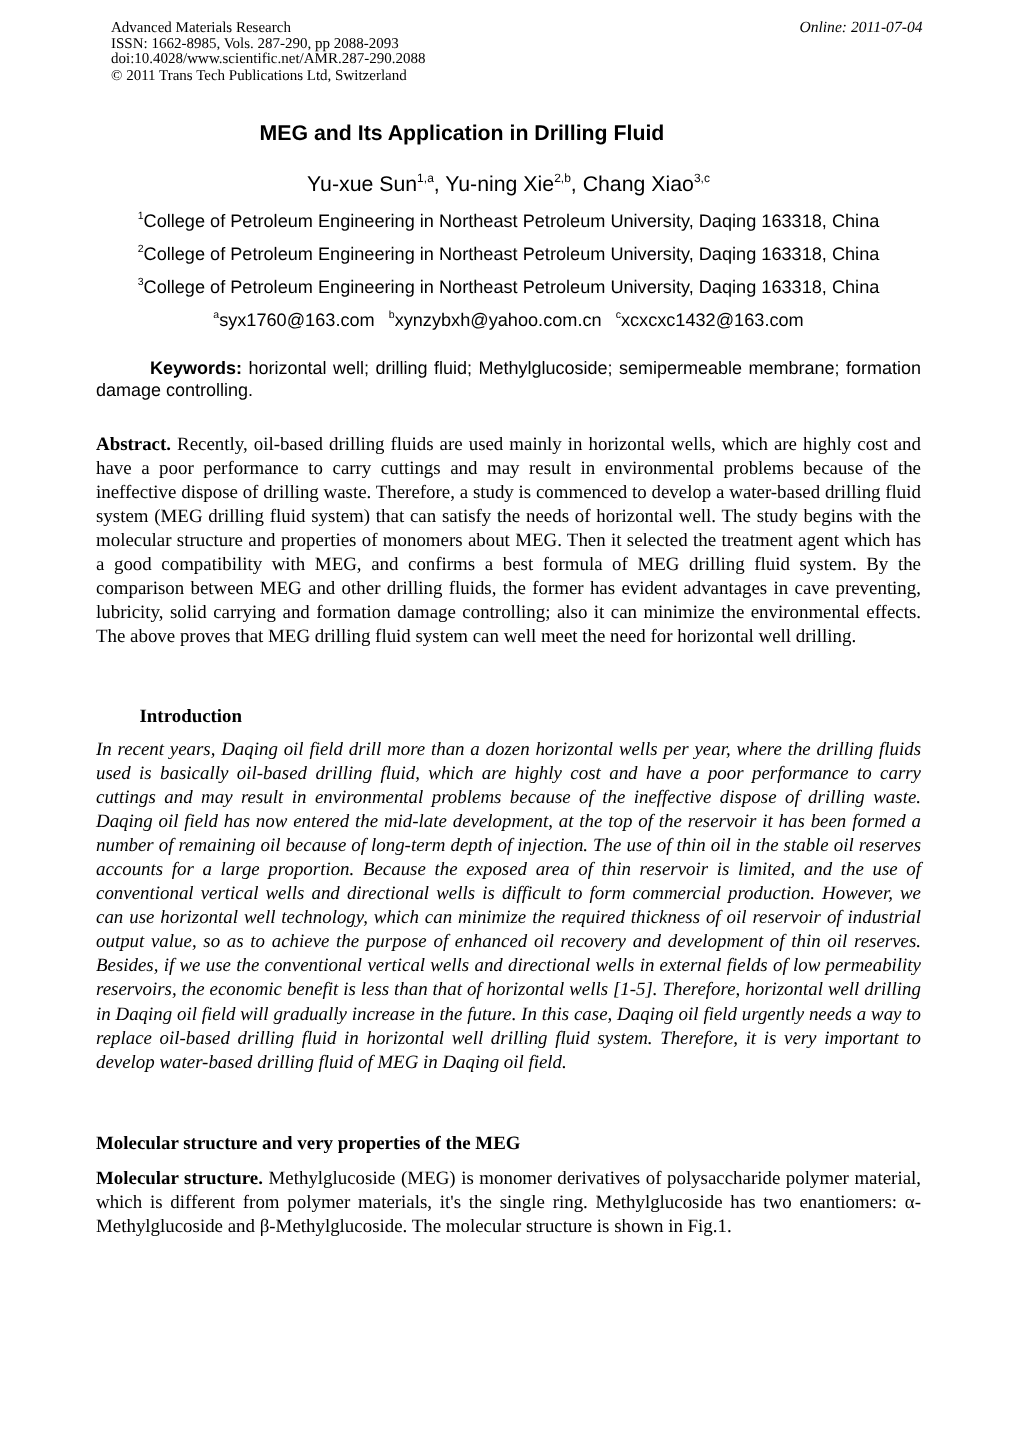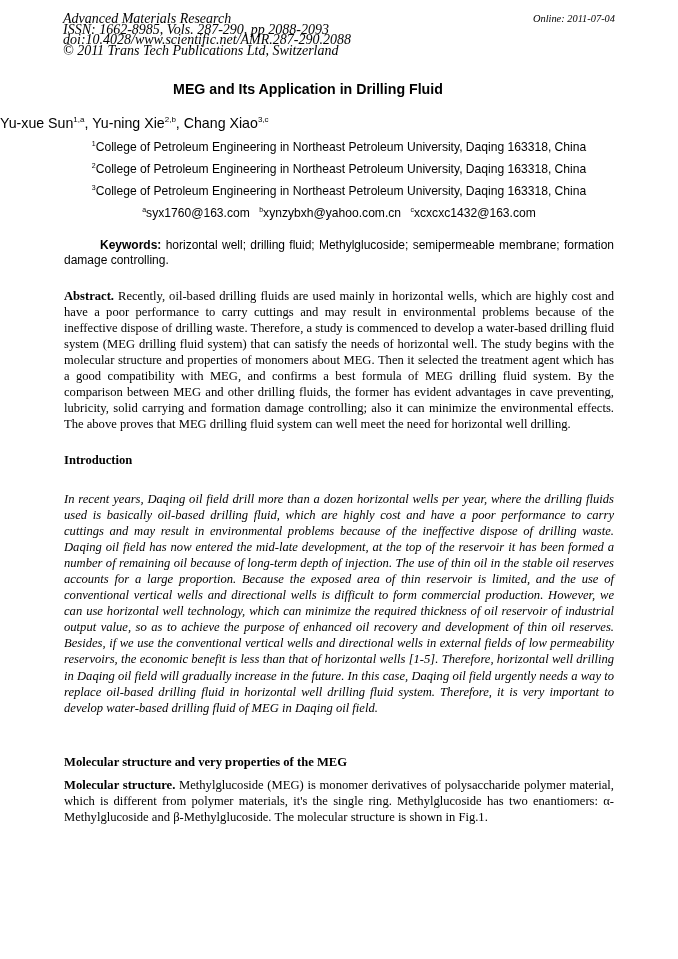--- a/index.html
+++ b/index.html
@@ -1,35 +1,35 @@
 <!DOCTYPE html>
 <html><head>
   <meta charset="utf-8">
   <style>
     html, body { margin: 0; padding: 0; background: #ffffff; }
     body { width: 678px; height: 959px; position: relative; overflow: hidden; color: #000; }
     .page { position: absolute; left: 0; top: 0; width: 678px; height: 959px; background: #fff; }
-    .hdr { position: absolute; left: 63px; top: 14px; font-family: "Liberation Serif", serif; font-style: italic; font-size: 14px; line-height: 10.6px; }
+    .hdr { position: absolute; left: 74px; top: 14px; font-family: "Liberation Serif", serif; font-size: 10px; line-height: 10.6px; }
     .hdr div { white-space: nowrap; }
     .online { position: absolute; right: 63px; top: 14px; font-family: "Liberation Serif", serif; font-style: italic; font-size: 10.4px; line-height: 10.6px; white-space: nowrap; }
     .title { position: absolute; left: 0; width: 616px; top: 81px; text-align: center; font-family: "Liberation Sans", sans-serif; font-weight: bold; font-size: 14.2px; line-height: 17px; }
-    .authors { position: absolute; left: 0; width: 678px; top: 115px; text-align: left; font-family: "Liberation Sans", sans-serif; font-size: 14.2px; line-height: 17px; }
+    .authors { position: absolute; left: 0; width: 678px; top: 115px; text-align: center; font-family: "Liberation Sans", sans-serif; font-size: 14.2px; line-height: 17px; }
     sup { font-size: 8px; line-height: 0; vertical-align: 6px; }
     .affils { position: absolute; left: 0; width: 678px; top: 136px; text-align: center; font-family: "Liberation Sans", sans-serif; font-size: 12.1px; }
     .affils .aff { height: 22px; line-height: 22px; white-space: nowrap; }
     .affils sup { font-size: 7px; vertical-align: 5px; }
     .emails { white-space: nowrap; }
     .emails .em { margin: 0 3px; }
     .keywords { position: absolute; left: 64px; width: 550px; top: 238px; font-family: "Liberation Sans", sans-serif; font-size: 12px; line-height: 15px; text-align: justify; }
     .keywords b { font-weight: bold; padding-left: 36px; }
     .body { position: absolute; left: 64px; width: 550px; font-family: "Liberation Serif", serif; font-size: 12.6px; line-height: 16.05px; text-align: justify; }
     .body b { font-weight: bold; }
     .abstract { top: 288px; }
     .heading { position: absolute; left: 64px; font-family: "Liberation Serif", serif; font-weight: bold; font-size: 12.6px; line-height: 16px; }
-    .intro-h { top: 452px; }
+    .intro-h { top: 469px; margin-left: 29px; }
     .intro { top: 491px; font-style: italic; }
     .mol-h { top: 754px; }
     .mol { top: 777px; }
   </style>
 </head>
 <body>
 
 <div class="page">
 
   <div class="hdr">

